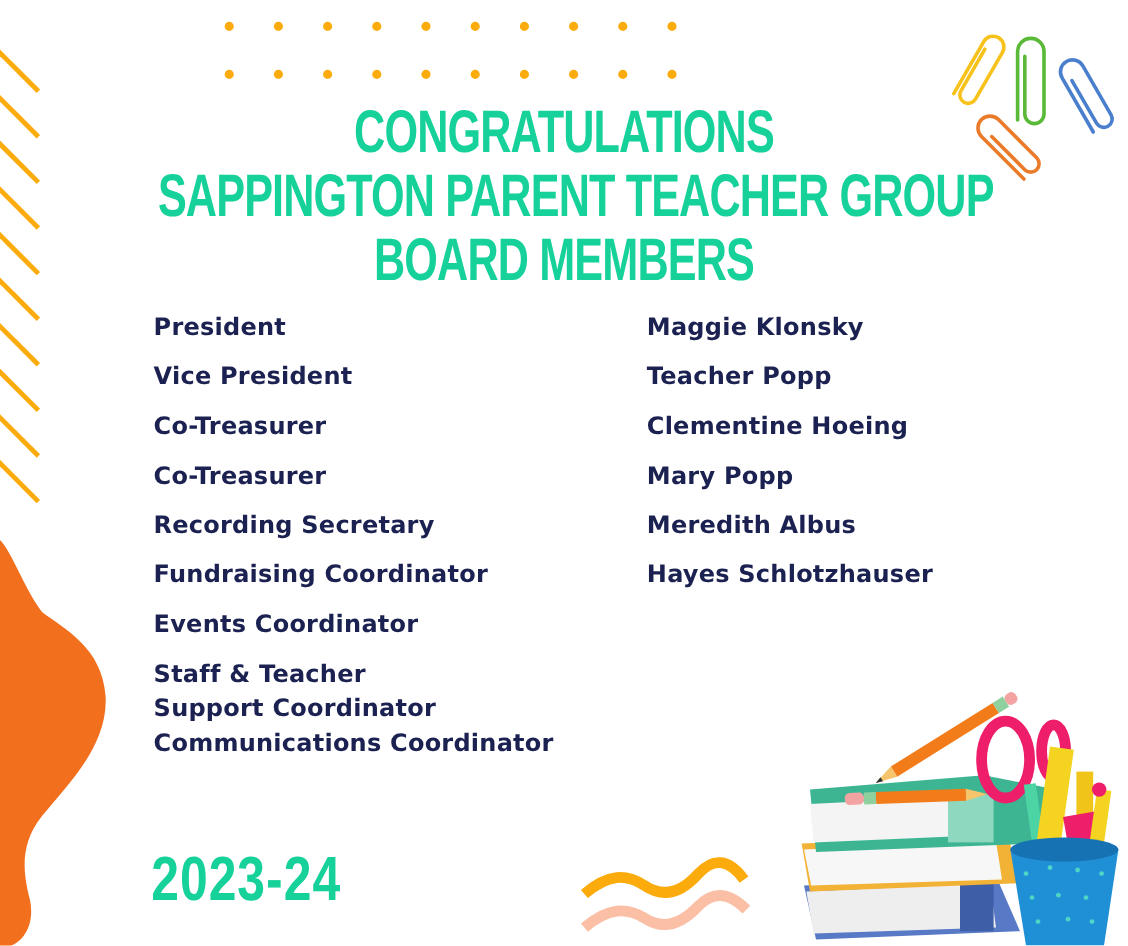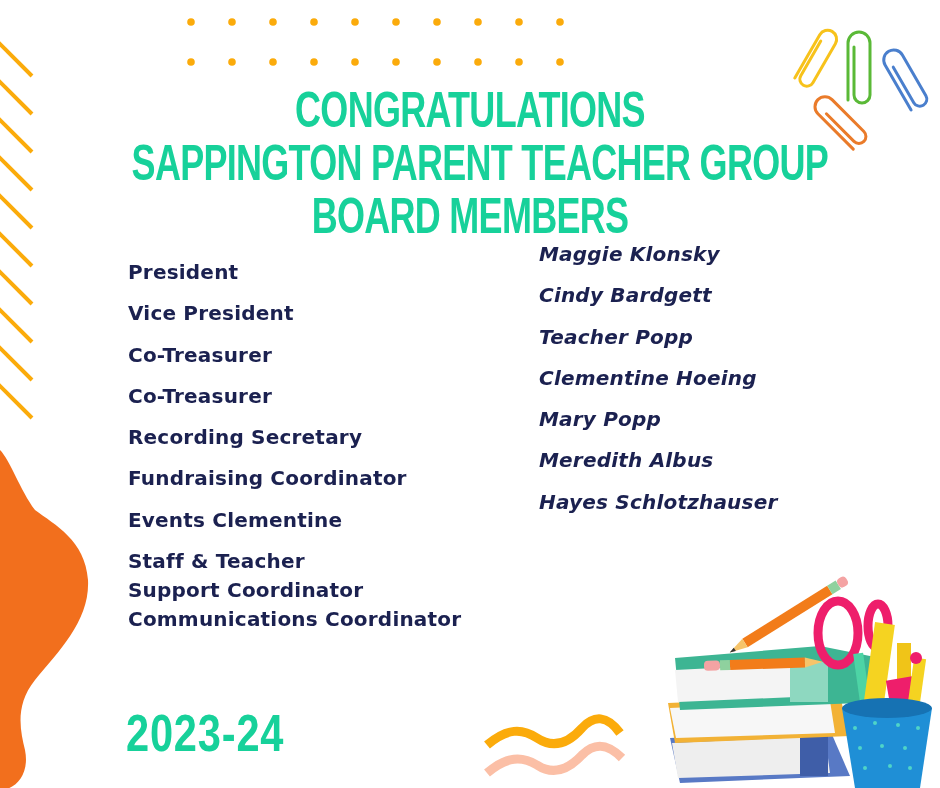--- a/index.html
+++ b/index.html
@@ -1,20 +1,20 @@
 <!DOCTYPE html>
 <html><head>
 <meta charset="utf-8">
 <style>
   html, body { margin:0; padding:0; }
   body { width:940px; height:788px; background:#ffffff; position:relative; overflow:hidden; font-family:"Liberation Sans", sans-serif; }
   .headline { position:absolute; left:0; top:84px; width:940px; text-align:center; color:#17d19a; font-family:"Liberation Sans", sans-serif; font-weight:bold; font-size:50px; line-height:53px; letter-spacing:-1px; transform:scaleX(0.72); transform-origin:470px 0; }
   .headline div { white-space:nowrap; }
   .roles { position:absolute; left:128px; top:258px; }
-  .names { position:absolute; left:539px; top:240px;font-style:italic; }
+  .names { position:absolute; left:539px; top:258px; }
   .row { color:#1b2150; font-family:"DejaVu Sans", sans-serif; font-weight:bold; font-size:20px; height:41.3px; line-height:28px; white-space:nowrap; letter-spacing:0.2px; }
   .row.two { line-height:29px; height:58px; }
   .year { position:absolute; left:126px; top:703px; color:#17d19a; font-family:"Liberation Sans", sans-serif; font-weight:bold; font-size:52px; line-height:60px; transform:scaleX(0.8); transform-origin:0 0; letter-spacing:1px; }
   svg { position:absolute; overflow:visible; }
 </style>
 </head>
 <body>
 
 <svg width="420" height="60" style="left:180px;top:10px;">
   <g fill="#fbab0b">
@@ -83,31 +83,30 @@
   <div>BOARD MEMBERS</div>
 </div>
 
 <div class="roles">
   <div class="row">President</div>
   <div class="row">Vice President</div>
   <div class="row">Co-Treasurer</div>
   <div class="row">Co-Treasurer</div>
   <div class="row">Recording Secretary</div>
   <div class="row">Fundraising Coordinator</div>
-  <div class="row">Events Clementine</div>
+  <div class="row">Events Coordinator</div>
   <div class="row two">
     <div>Staff &amp; Teacher</div>
     <div>Support Coordinator</div>
   </div>
   <div class="row">Communications Coordinator</div>
 </div>
 
 <div class="names">
   <div class="row">Maggie Klonsky</div>
-  <div class="row">Cindy Bardgett</div>
   <div class="row">Teacher Popp</div>
   <div class="row">Clementine Hoeing</div>
   <div class="row">Mary Popp</div>
   <div class="row">Meredith Albus</div>
   <div class="row">Hayes Schlotzhauser</div>
 </div>
 
 <div class="year">2023-24</div>
 
 <svg width="150" height="80" style="left:482px;top:703px;">

